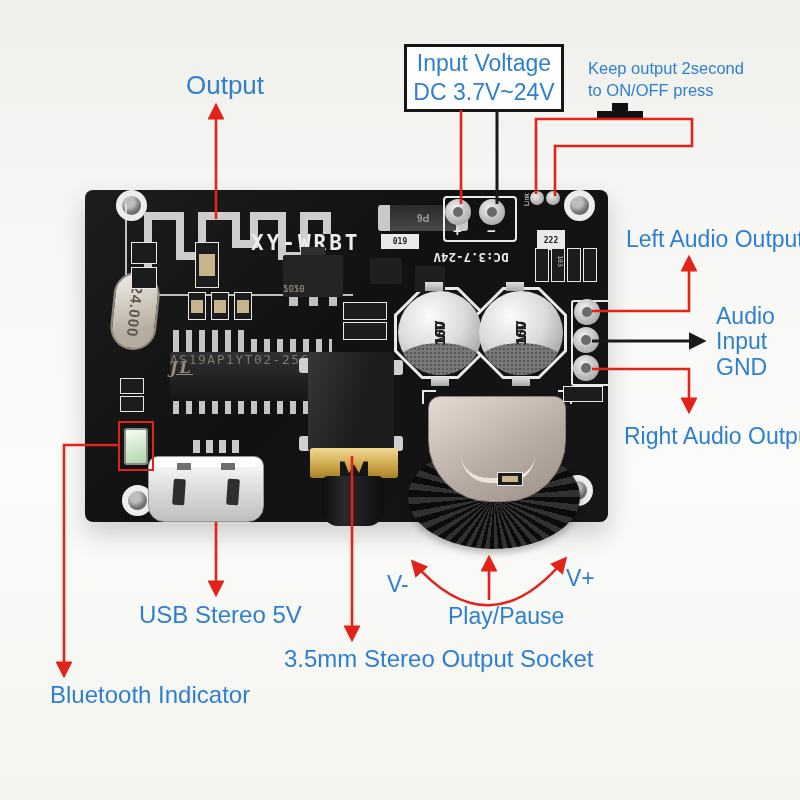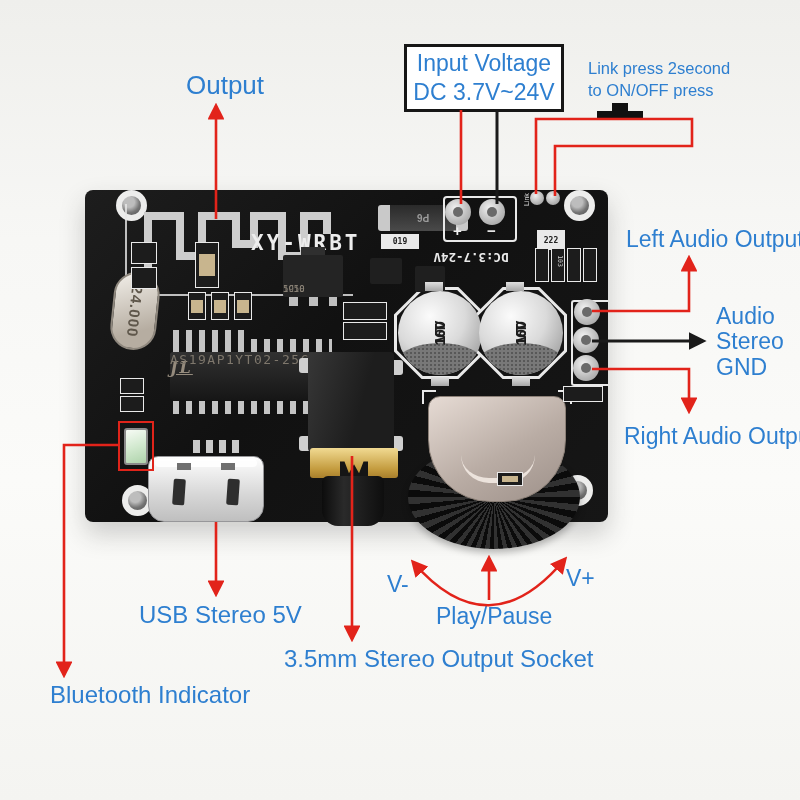--- a/index.html
+++ b/index.html
@@ -14,21 +14,21 @@
     border:3px solid #161616;color:#2e7fd0;font-size:23px;line-height:1.28;
     display:flex;flex-direction:column;align-items:center;justify-content:center;}
   .lbl-left{left:626px;top:226px;}
   .lbl-gnd{left:716px;top:304px;line-height:1.1;}
   .lbl-right{left:624px;top:423px;}
   .lbl-bt{left:34px;top:681px;font-size:24px;margin-left:16px;}
   .lbl-usb{left:139px;top:601px;font-size:24px;}
   .lbl-jack{left:284px;top:645px;font-size:24px;}
   .lbl-vm{left:387px;top:571px;}
   .lbl-vp{left:566px;top:565px;}
-  .lbl-play{left:436px;top:603px;}
+  .lbl-play{left:448px;top:603px;}
   .lbl span{display:block;}
   
   .btn-bar{position:absolute;left:597px;top:111px;width:46px;height:7px;background:#111;}
   .btn-knob{position:absolute;left:612px;top:103px;width:16px;height:9px;background:#111;}
   
   #board{position:absolute;left:85px;top:190px;width:523px;height:332px;border-radius:8px;
     background:linear-gradient(135deg,#1d1d1d 0%,#111 45%,#161616 100%);
     box-shadow:0 12px 26px rgba(40,40,40,.22);}
   #board *{position:absolute;box-sizing:border-box;}
   .hole{width:31px;height:31px;border-radius:50%;border:6px solid #ededec;
@@ -281,31 +281,31 @@
   </svg>
 
   <div class="lbl lbl-antenna">Output</div>
 
   <div class="vbox">
     <span>Input Voltage</span>
     <span>DC 3.7V~24V</span>
   </div>
 
   <div class="lbl lbl-keep">
-    <span>Link press 2second</span>
+    <span>Keep output 2second</span>
     <span>to ON/OFF press</span>
   </div>
   <div class="btn-knob"></div>
   <div class="btn-bar"></div>
 
   <div class="lbl lbl-left">Left Audio Output</div>
 
   <div class="lbl lbl-gnd">
     <span>Audio</span>
-    <span>Stereo</span>
+    <span>Input</span>
     <span>GND</span>
   </div>
 
   <div class="lbl lbl-right">Right Audio Output</div>
   <div class="lbl lbl-bt">Bluetooth Indicator</div>
   <div class="lbl lbl-usb">USB Stereo 5V</div>
   <div class="lbl lbl-jack">3.5mm Stereo Output Socket</div>
   <div class="lbl lbl-vm">V-</div>
   <div class="lbl lbl-vp">V+</div>
   <div class="lbl lbl-play">Play/Pause</div>

